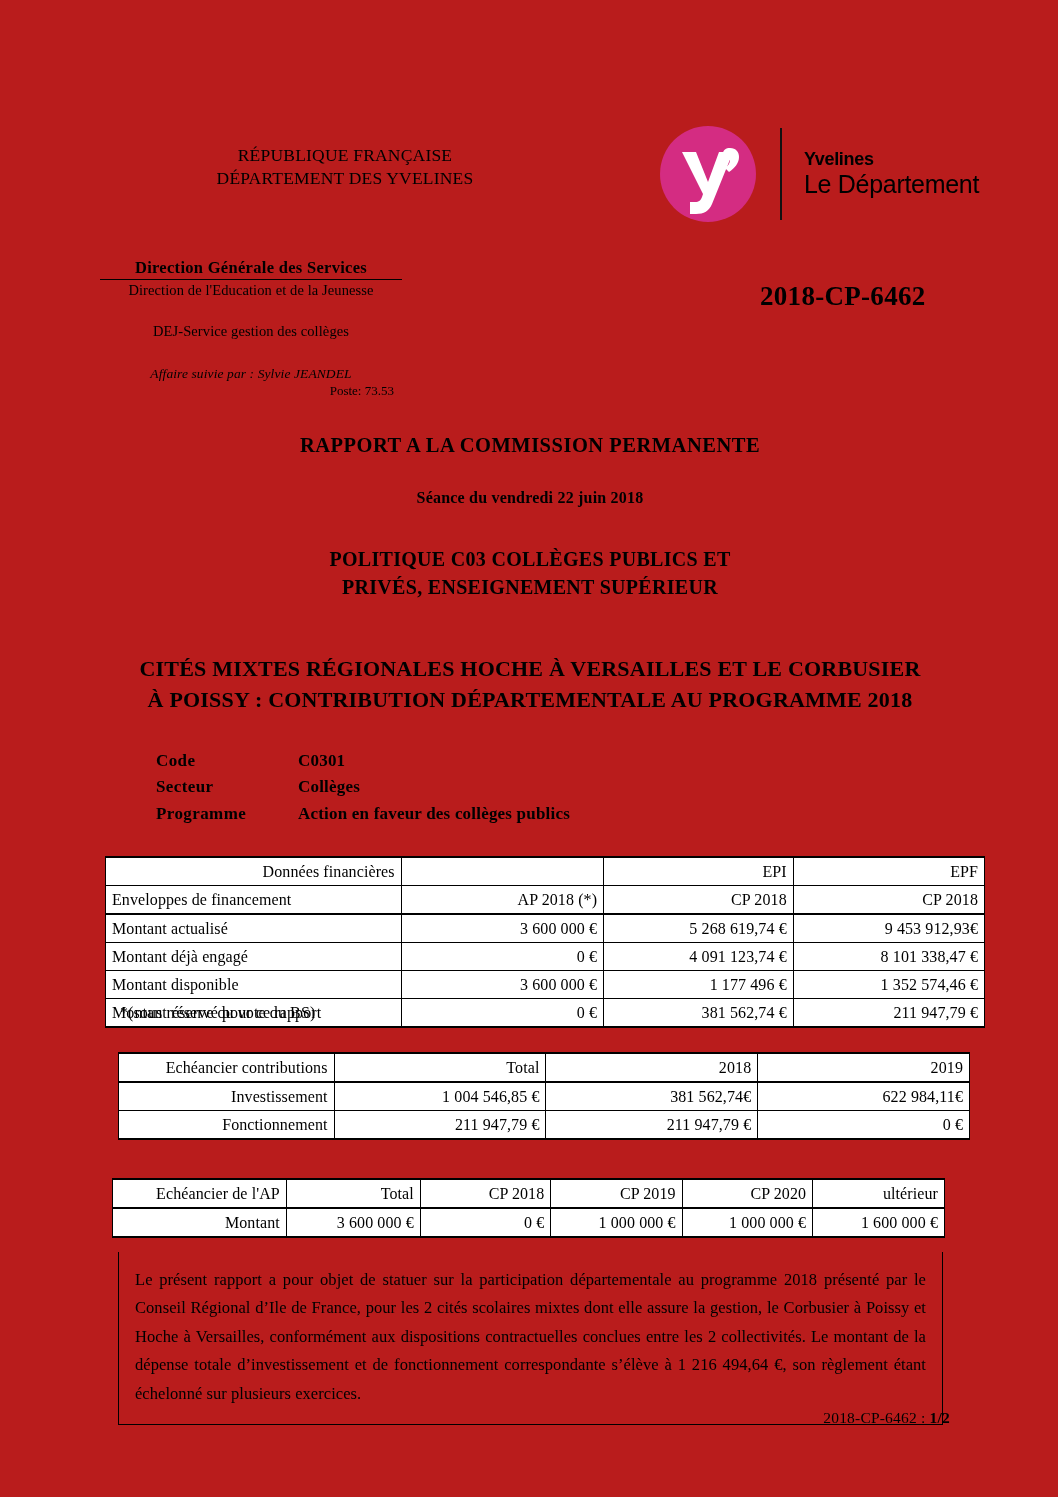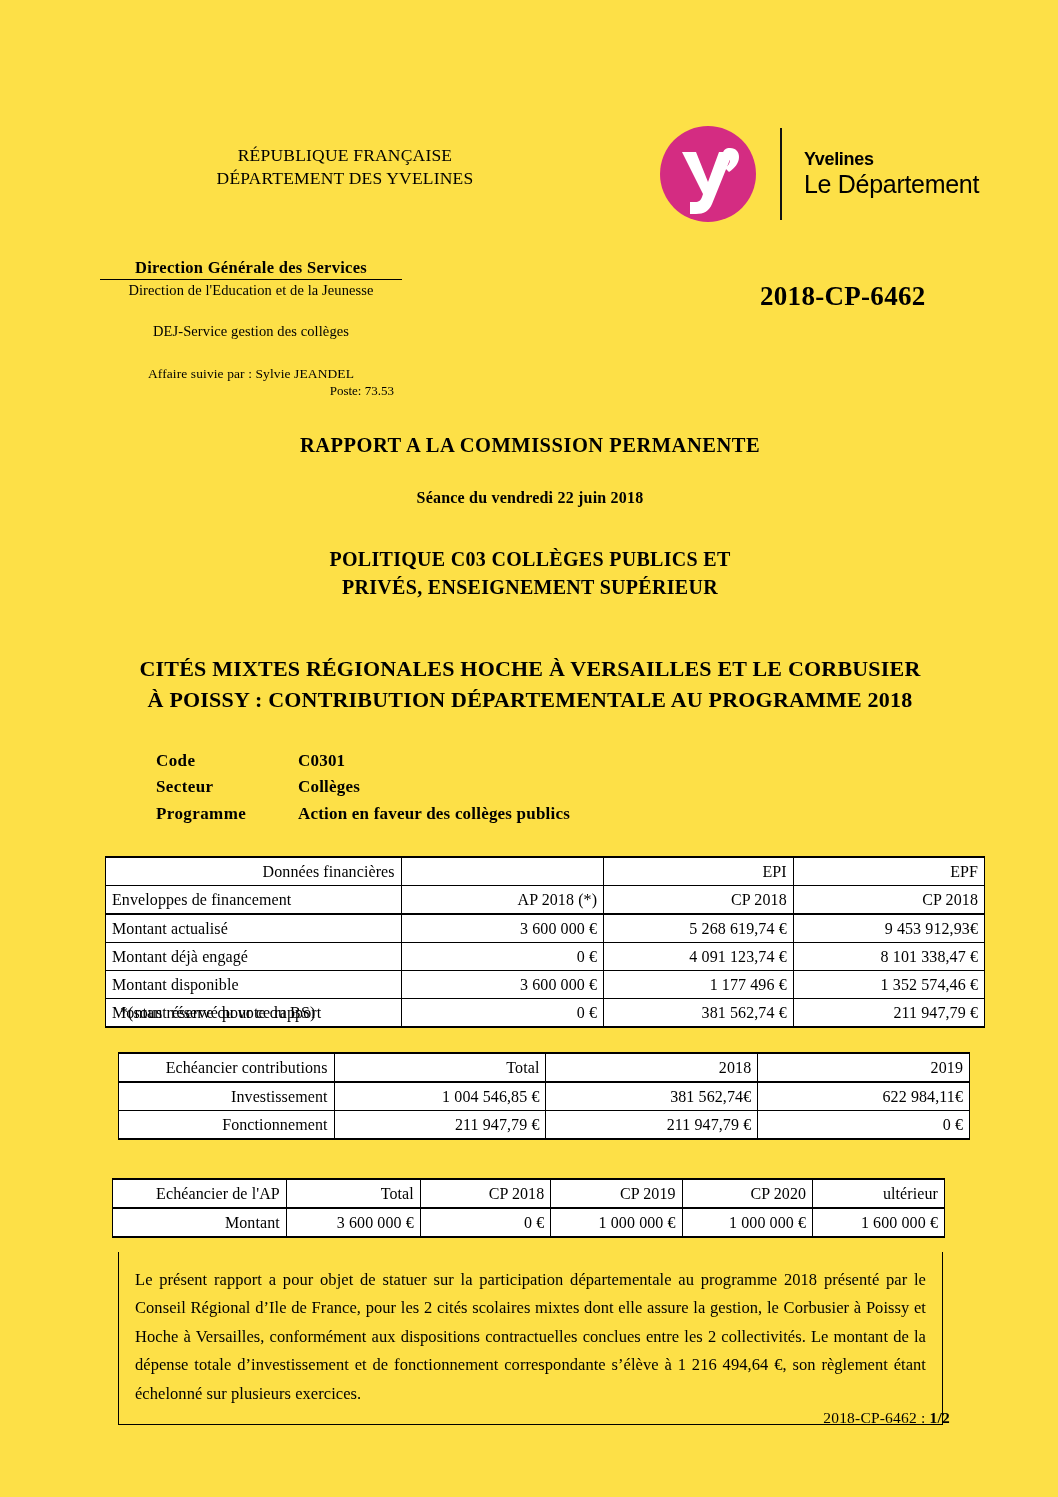--- a/index.html
+++ b/index.html
@@ -9,21 +9,21 @@
     background: #ffffff;
   }
   body {
     font-family: "Liberation Serif", "DejaVu Serif", serif;
     color: #000000;
   }
   .page {
     position: relative;
     width: 1058px;
     height: 1497px;
-    background: #fde047;
+    background: #b91c1c;
     overflow: hidden;
   }
 
   
   .rf-block {
     position: absolute;
     left: 110px;
     top: 144px;
     width: 470px;
     text-align: center;
@@ -104,20 +104,21 @@
   }
   .dir-3 {
     font-size: 14.5px;
     margin-top: 24px;
     letter-spacing: 0.1px;
   }
   .dir-4 {
     font-size: 13.5px;
     margin-top: 26px;
     letter-spacing: 0.1px;
+    font-style: italic;
   }
   .dir-5 {
     font-size: 13px;
     margin-top: 1px;
     text-align: right;
     padding-right: 8px;
   }
 
   .ref-number {
     position: absolute;

